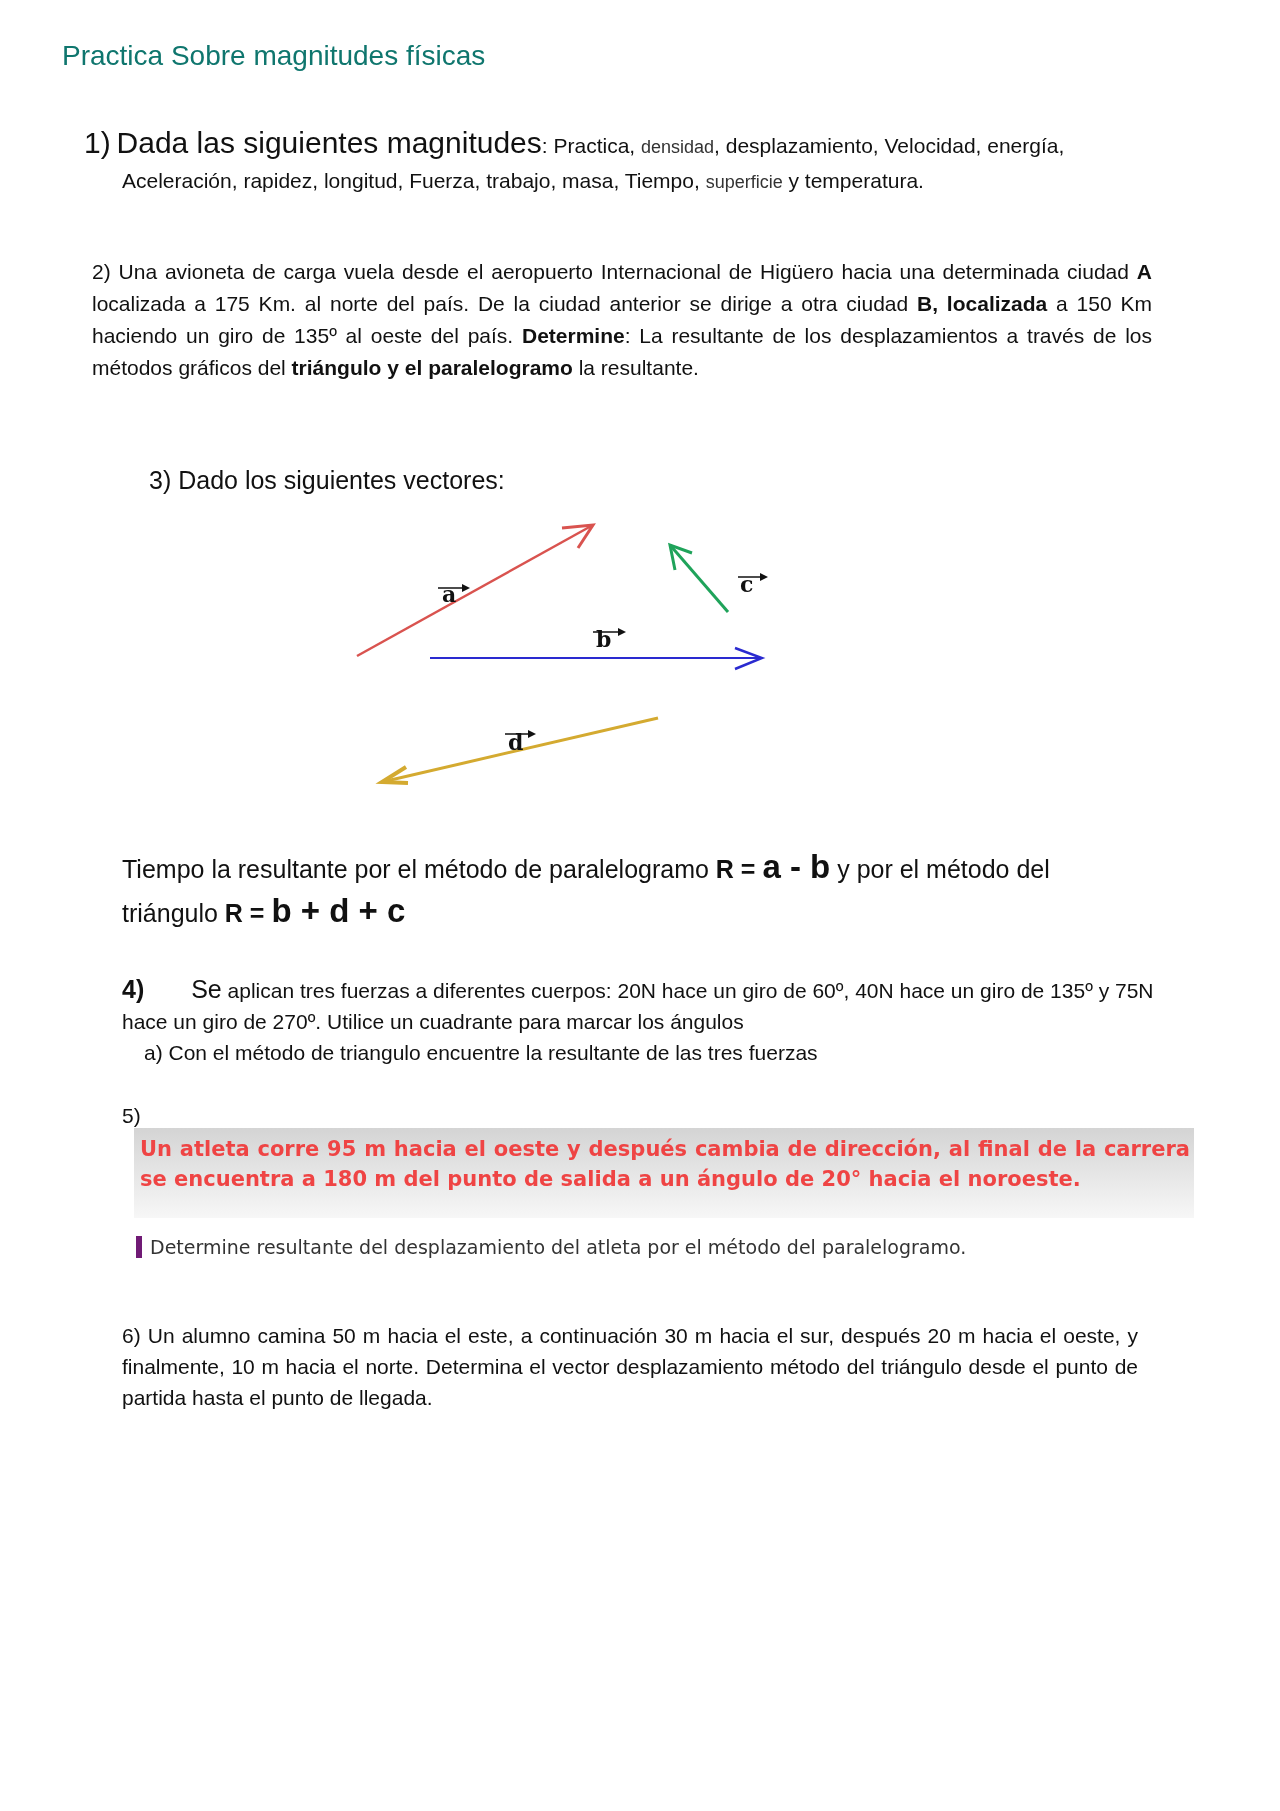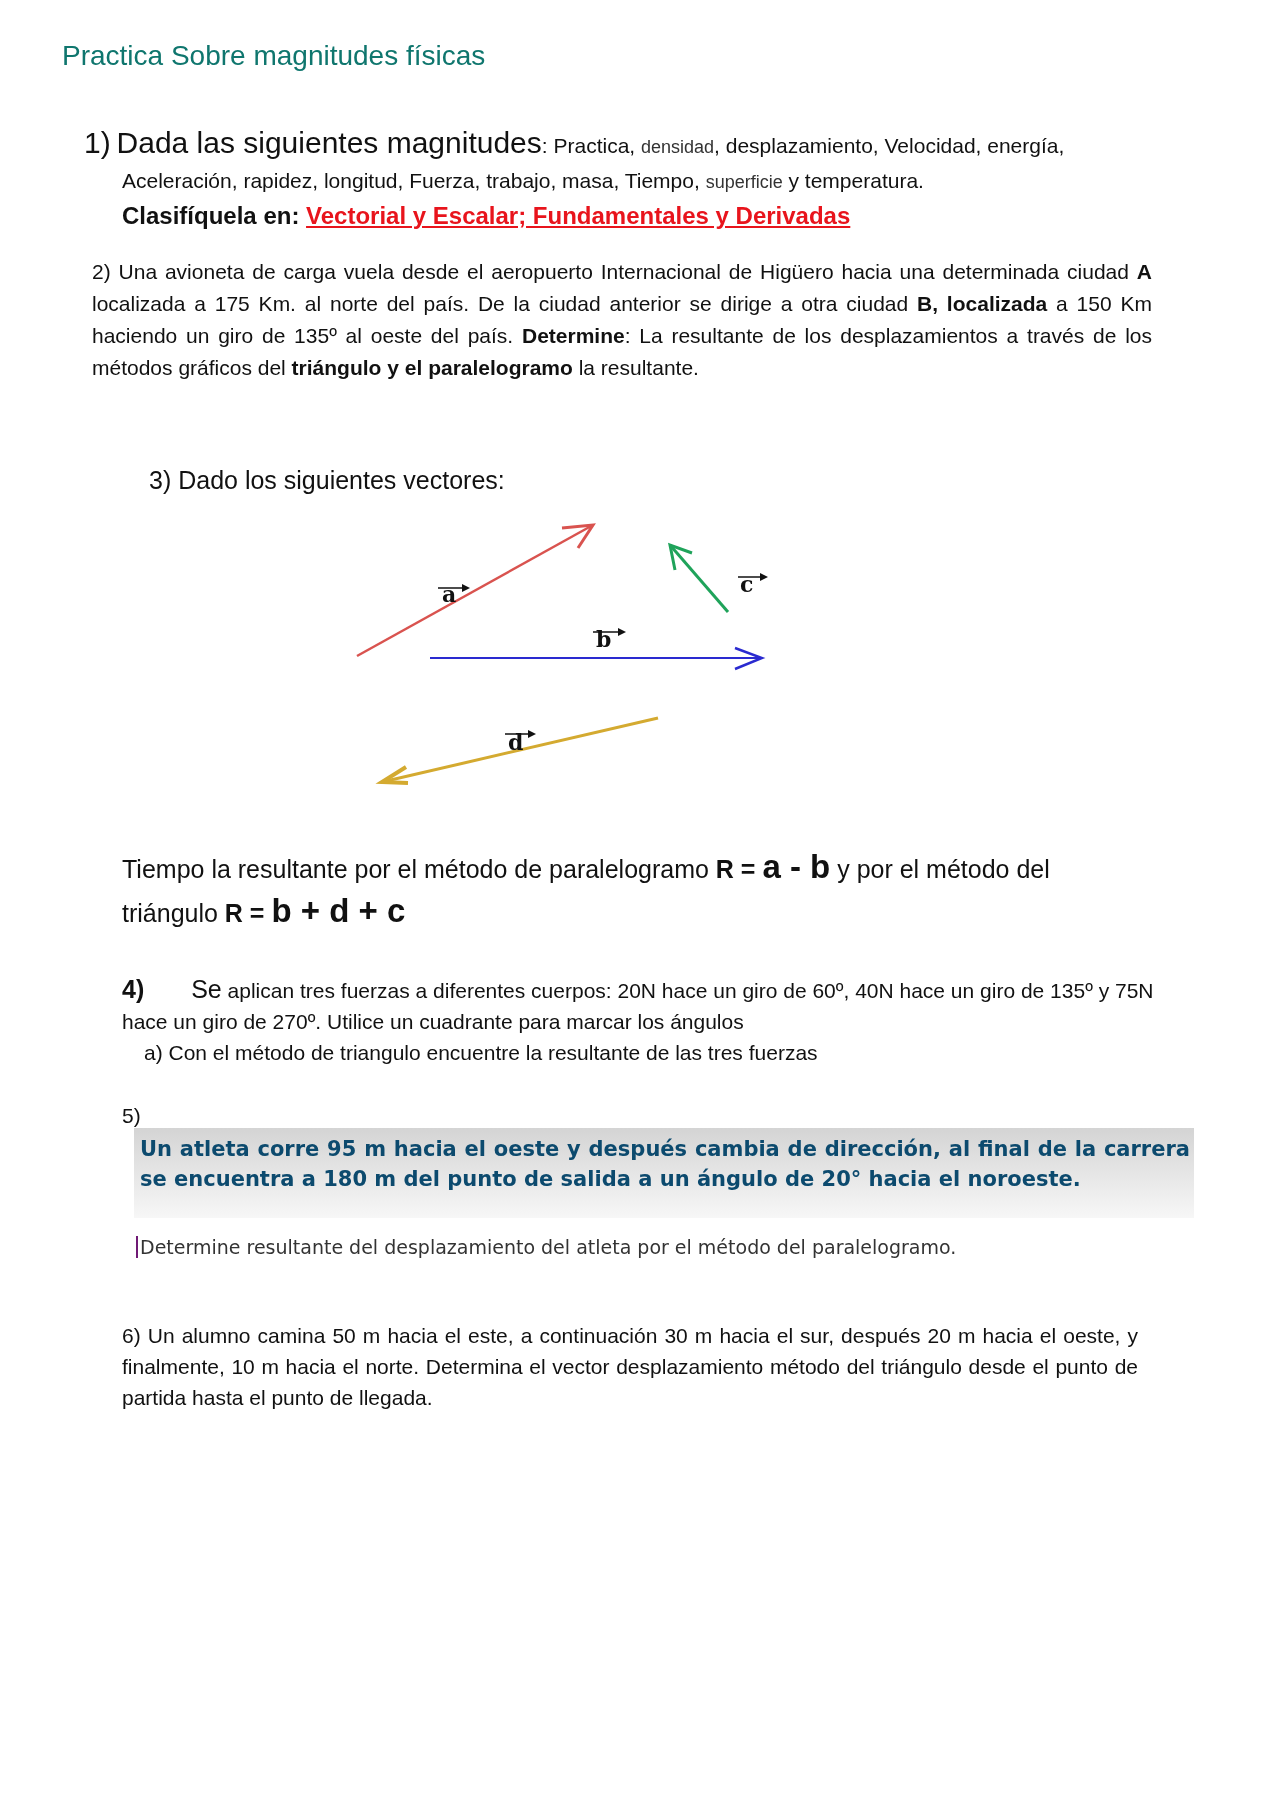--- a/index.html
+++ b/index.html
@@ -17,34 +17,33 @@
   .p3 { left:128px; top:466px; font-size:25px;margin-left:21px; }
   .figure { left:350px; top:520px; width:420px; height:280px; }
   .p3b { left:122px; top:846px; width:1030px; font-size:25px; line-height:42px; }
   .big { font-weight:bold; font-size:33px; }
   .p4 { left:122px; top:974px; width:1040px; font-size:21px; line-height:31px; }
   .p4 .bold { font-weight:bold; font-size:25px; }
   .p4 .se { font-size:25px;padding-left:40px; }
   .p4 .sub { display:block; padding-left:22px; }
   .p5n { left:122px; top:1104px; font-size:21px; }
   .box5 { left:134px; top:1128px; width:1060px; height:90px; background:linear-gradient(#d4d4d4, #f7f7f7); }
-  .p5 { left:140px; top:1134px; width:1050px; font-family:"DejaVu Sans", sans-serif; font-weight:bold; font-size:21px; line-height:30px; color:#0c4a6e; text-align:justify; }
-  .p5b { left:136px; top:1236px; font-family:"DejaVu Sans", sans-serif; font-size:19px; color:#333; border-left:2px solid #701a75; padding-left:2px; }
+  .p5 { left:140px; top:1134px; width:1050px; font-family:"DejaVu Sans", sans-serif; font-weight:bold; font-size:21px; line-height:30px; color:#ef4444; text-align:justify; }
+  .p5b { left:136px; top:1236px; font-family:"DejaVu Sans", sans-serif; font-size:19px; color:#333; border-left:6px solid #701a75; padding-left:8px; }
   .p6 { left:122px; top:1320px; width:1016px; font-size:21px; line-height:31px; text-align:justify; }
 </style>
 </head>
 <body>
 
 <div class="abs title">Practica Sobre magnitudes físicas</div>
 
 <div class="abs p1">
   <span class="num">1)</span>
   <span class="lead">Dada las siguientes magnitudes</span><span>: Practica, </span><span class="small">densidad</span><span>, desplazamiento, Velocidad, energía,</span>
   <span class="indent"><span>Aceleración, rapidez, longitud, Fuerza, trabajo, masa, Tiempo, </span><span class="small">superficie</span><span> y temperatura.</span></span>
-  <span class="indent"><span class="classify">Clasifíquela en: </span><span class="red">Vectorial y Escalar;  Fundamentales y Derivadas</span></span>
 </div>
 
 <div class="abs p2">
   <span>2) Una avioneta de carga vuela desde el aeropuerto Internacional de Higüero hacia una determinada ciudad </span><b>A</b><span> localizada a 175 Km. al norte del país. De la ciudad anterior se dirige a otra ciudad </span><b>B, localizada</b><span> a 150 Km haciendo un giro de 135º al oeste del país. </span><b>Determine</b><span>: La resultante de los desplazamientos a través de los métodos gráficos del </span><b>triángulo y el paralelogramo</b><span> la resultante.</span>
 </div>
 
 <div class="abs p3">3)  Dado los siguientes vectores:</div>
 
 <div class="abs figure">
   <svg width="420" height="280" viewBox="0 0 420 280">

